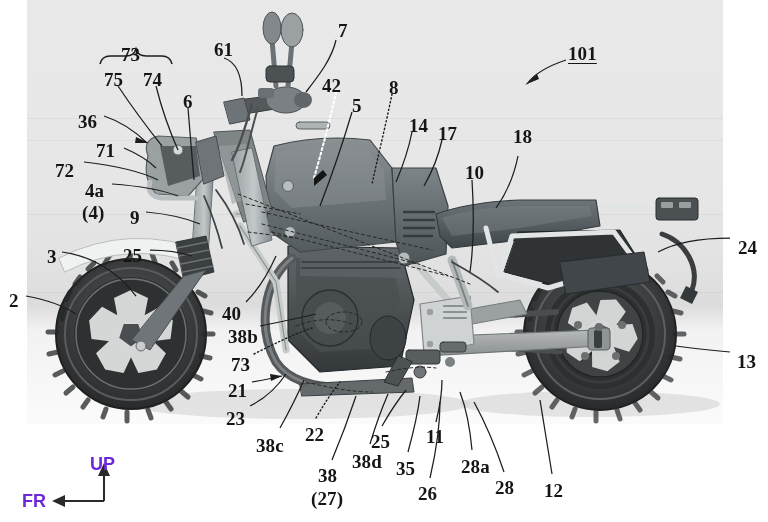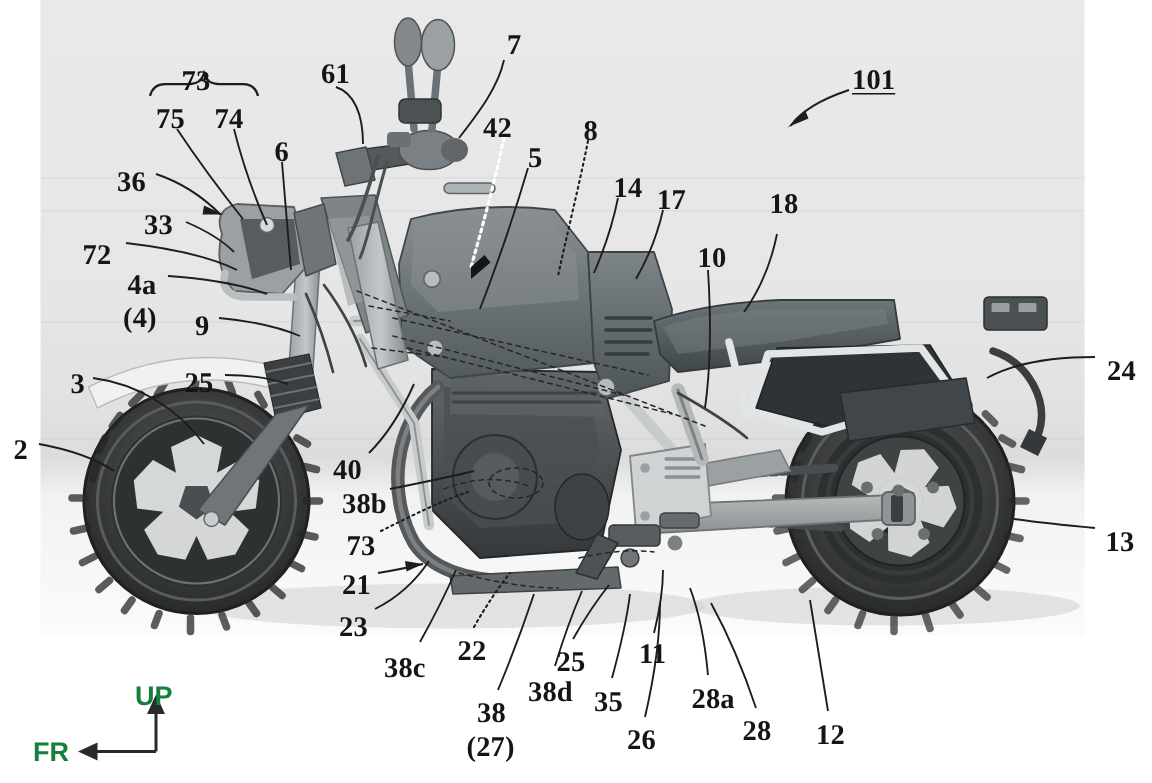--- a/index.html
+++ b/index.html
@@ -32,21 +32,21 @@
     font-weight:700;
     color:#151515;
     line-height:1;
     white-space:nowrap;
     letter-spacing:.1px;
   }
   .lbl.u{ text-decoration:underline; text-underline-offset:3px; }
   .axis-lbl{
     position:absolute;
     font-family:"Liberation Sans", sans-serif;
-    font-size:18px;font-weight:700;color:#15803d;line-height:1;white-space:nowrap;
+    font-size:18px;font-weight:700;color:#6d28d9;line-height:1;white-space:nowrap;
   }
   svg{position:absolute;left:0;top:0;width:768px;height:522px;overflow:visible;}
   .ld{fill:none;stroke:#1d1d1d;stroke-width:1.25;}
   .ld-dot{fill:none;stroke:#1d1d1d;stroke-width:1.4;stroke-dasharray:1.3 2.6;stroke-linecap:round;}
   .ld-dotw{fill:none;stroke:#ffffff;stroke-width:2.1;stroke-dasharray:2 2.8;stroke-linecap:round;}
   .brk{fill:none;stroke:#1d1d1d;stroke-width:1.5;}
   .hid{fill:none;stroke:#262626;stroke-width:1;stroke-dasharray:3 3;}
   .axis-ln{fill:none;stroke:#2a2a2a;stroke-width:2;}
   .moto{stroke-linejoin:round;stroke-linecap:round;}
 </style>
@@ -480,21 +480,21 @@
     <div class="lbl" style="left:121px;top:45px">73</div>
     <div class="lbl" style="left:104px;top:70px">75</div>
     <div class="lbl" style="left:143px;top:70px">74</div>
     <div class="lbl" style="left:322px;top:76px">42</div>
     <div class="lbl" style="left:389px;top:78px">8</div>
     <div class="lbl" style="left:183px;top:92px">6</div>
     <div class="lbl" style="left:352px;top:96px">5</div>
     <div class="lbl" style="left:78px;top:112px">36</div>
     <div class="lbl" style="left:409px;top:116px">14</div>
     <div class="lbl" style="left:438px;top:124px">17</div>
-    <div class="lbl" style="left:96px;top:141px">33</div>
+    <div class="lbl" style="left:96px;top:141px">71</div>
     <div class="lbl" style="left:513px;top:127px">18</div>
     <div class="lbl" style="left:55px;top:161px">72</div>
     <div class="lbl" style="left:465px;top:163px">10</div>
     <div class="lbl" style="left:85px;top:181px">4a</div>
     <div class="lbl" style="left:82px;top:203px">(4)</div>
     <div class="lbl" style="left:130px;top:208px">9</div>
     <div class="lbl" style="left:47px;top:247px">3</div>
     <div class="lbl" style="left:123px;top:246px">25</div>
     <div class="lbl" style="left:738px;top:238px">24</div>
     <div class="lbl" style="left:9px;top:291px">2</div>

